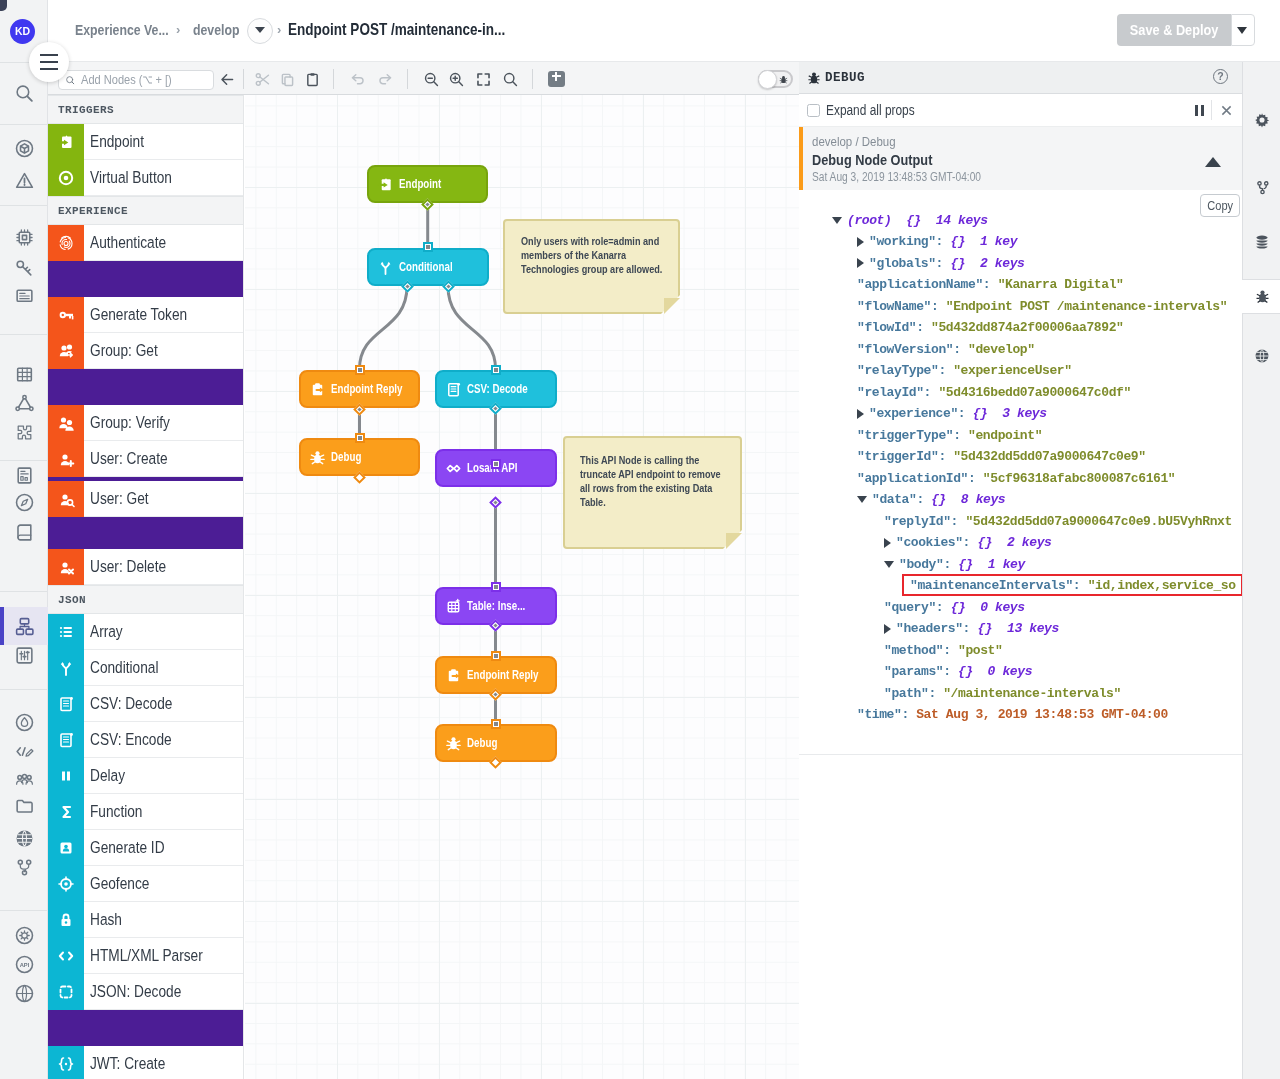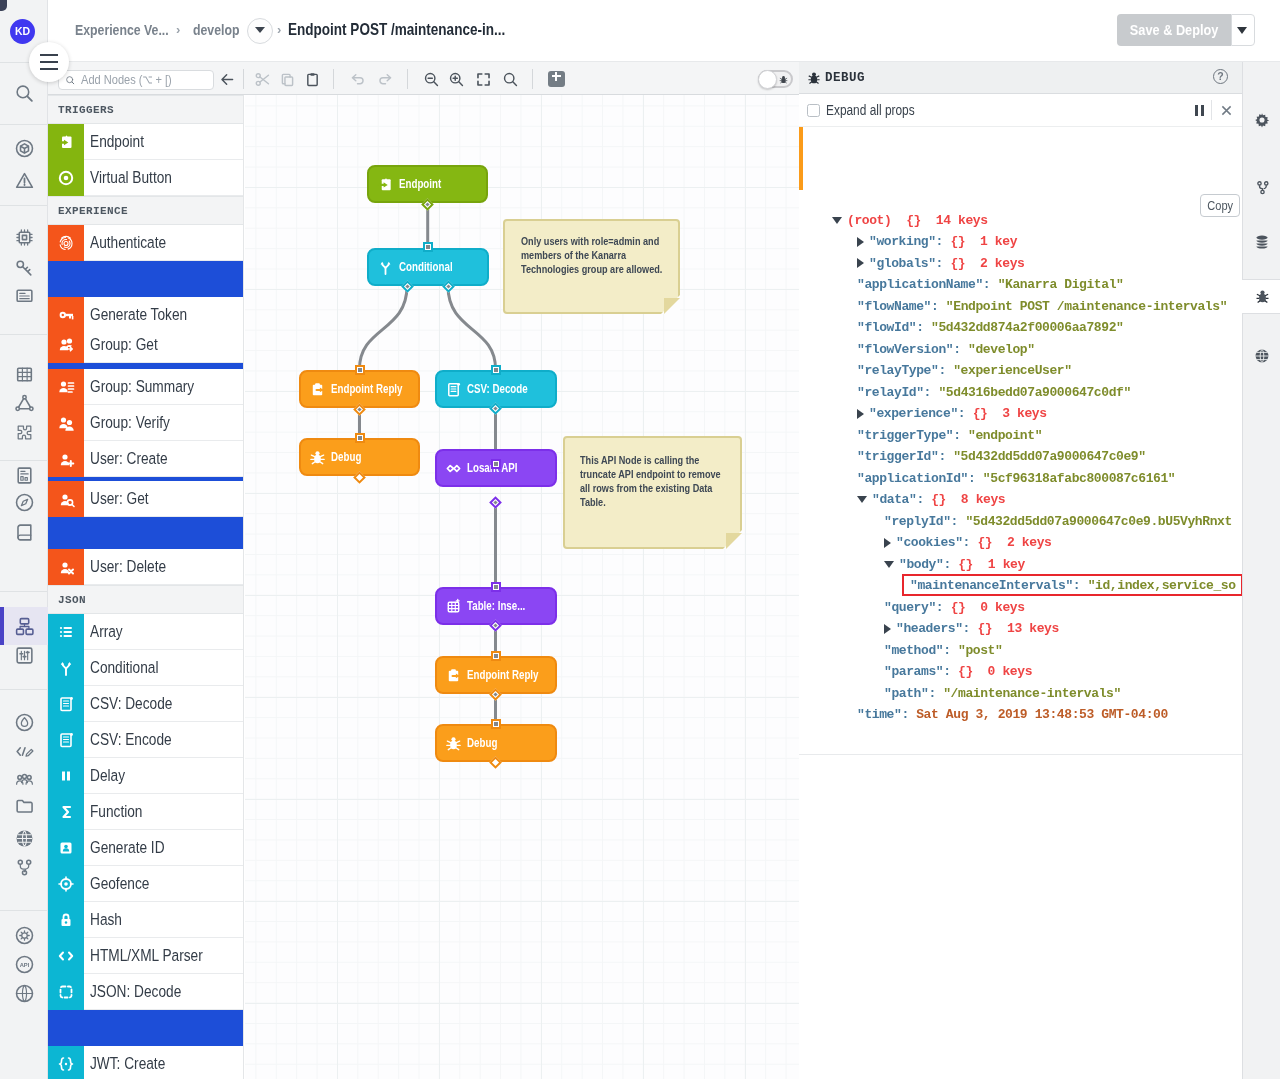--- a/index.html
+++ b/index.html
@@ -11,21 +11,21 @@
 .cxn{display:inline-block;transform:scaleX(.78);transform-origin:0 50%;white-space:nowrap}
 
 #topbar{position:absolute;left:0;top:0;width:1280px;height:62px;background:#fff;border-bottom:1px solid #e7e9eb}
 
 #lstrip{position:absolute;left:0;top:0;width:48px;height:1079px;background:#f2f3f4;border-right:1px solid #e1e3e6}
 #lstrip .dv{position:absolute;left:0;width:47px;height:1px;background:#dfe2e4}
 
 #toolbar{position:absolute;left:48px;top:62px;width:751px;height:33px;background:#f4f5f6;border-bottom:1px solid #d8dbde}
 #toolbar .sep{position:absolute;top:7px;width:1px;height:20px;background:#d4d7da}
 
-#palette{position:absolute;left:48px;top:95px;width:196px;height:984px;background:#1d4ed8;overflow:hidden;border-right:1px solid #e4e6e8}
+#palette{position:absolute;left:48px;top:95px;width:196px;height:984px;background:#4c1d95;overflow:hidden;border-right:1px solid #e4e6e8}
 .phead{position:absolute;left:0;width:196px;height:29px;background:#f3f4f5;border-bottom:1px solid #e3e6e8;border-top:1px solid #e3e6e8;
  font-family:"Liberation Mono",monospace;font-weight:bold;font-size:11px;letter-spacing:.4px;color:#4d5761;line-height:28px;padding-left:10px}
 .prow{position:absolute;left:0;width:196px;height:36px;background:#fff;border-bottom:1px solid #e9ebed}
 .pic{position:absolute;left:0;top:0;width:36px;height:36px}
 .plbl{position:absolute;left:42px;top:0;height:36px;line-height:36px;font-size:16.7px;color:#333c47}
 .oi{background:#f4551b}
 .ci{background:#0cb6d3}
 .gi{background:#84b50f}
 
 #canvas{position:absolute;left:245px;top:95px;width:554px;height:984px;overflow:hidden;background-color:#fdfdfe;
@@ -47,21 +47,21 @@
 .fold1{position:absolute;right:-2px;bottom:-2px;width:0;height:0;border-style:solid;border-width:0 0 19px 19px;border-color:transparent transparent #fdfdfe transparent}
 .fold2{position:absolute;right:-2px;bottom:-2px;width:0;height:0;border-style:solid;border-width:16px 16px 0 0;border-color:#e3d89e transparent transparent transparent}
 
 #dpanel{position:absolute;left:799px;top:62px;width:443px;height:1017px;background:#fff;overflow:hidden}
 #dhead{position:absolute;left:0;top:0;width:443px;height:32px;background:#eef0f1;border-bottom:1px solid #dadde0}
 #dexp{position:absolute;left:0;top:32px;width:443px;height:33px;background:#fff;border-bottom:1px solid #eceeef}
 #dmsg{position:absolute;left:0;top:65px;width:443px;height:63px;background:#f4f5f6}
 #dstripe{position:absolute;left:0;top:65px;width:4px;height:628px;background:#fb9b19}
 #djson{position:absolute;left:0;top:128px;width:443px;height:565px;background:#fff;border-bottom:1px solid #e8eaec}
 .jrow{position:absolute;height:21.5px;line-height:21.5px;font-family:"Liberation Mono",monospace;font-weight:bold;font-size:13px;letter-spacing:-.4px;white-space:nowrap}
-.jk{color:#47789c}.jv{color:#7e8c2b}.jg{color:#ef4444;font-weight:bold}.jt{color:#bd5c27}
+.jk{color:#47789c}.jv{color:#7e8c2b}.jg{color:#6d28d9;font-style:italic;font-weight:bold}.jt{color:#bd5c27}
 .tri{display:inline-block;width:0;height:0;border-style:solid;vertical-align:middle;margin-right:5px}
 .trr{border-width:5px 0 5px 7px;border-color:transparent transparent transparent #39434e}
 .trd{border-width:7px 5px 0 5px;border-color:#39434e transparent transparent transparent}
 
 #rstrip{position:absolute;left:1242px;top:62px;width:38px;height:1017px;background:#f1f2f3;border-left:1px solid #dddfe2}
 </style></head><body>
 <div id="app">
 
 <div id="topbar">
  <div class="ab" style="left:0;top:0;width:7px;height:11px;background:#3c4258;border-radius:0 0 5px 0;z-index:6"></div>
@@ -299,43 +299,32 @@
           <svg class="ab" style="left:9.0px;top:9.0px" width="18" height="18" viewBox="0 0 18 18" fill="none" stroke="#fff" stroke-width="1.5" stroke-linecap="round" stroke-linejoin="round">
             <circle cx="5.8" cy="9" r="3.2" fill="#fff" stroke="none"></circle>
             <circle cx="5.8" cy="9" r="1.2" fill="#f4551b" stroke="none"></circle>
             <rect x="8.5" y="7.8" width="7.5" height="2.4" fill="#fff" stroke="none"></rect>
             <rect x="12" y="10" width="2" height="2.5" fill="#fff" stroke="none"></rect>
             <rect x="14.8" y="10" width="1.6" height="3.4" fill="#fff" stroke="none"></rect>
           </svg>
         </div>
         <div class="plbl"><span class="cx">Generate Token</span></div>
       </div>
-      <div class="prow" style="top:232px">
+      <div class="prow" style="top:238.0px">
         <div class="pic oi">
           <svg class="ab" style="left:9.0px;top:9.0px" width="18" height="18" viewBox="0 0 18 18" fill="none" stroke="#fff" stroke-width="1.5" stroke-linecap="round" stroke-linejoin="round">
             <circle cx="7" cy="6" r="2.6" fill="#fff" stroke="none"></circle>
             <path d="M 2.8 14.2 a4.2 4.2 0 0 1 8.4 0 Z" fill="#fff" stroke="none"></path>
             <circle cx="12.5" cy="5" r="2.6" fill="#fff" stroke="none"></circle>
             <path d="M 8.3 13.2 a4.2 4.2 0 0 1 8.4 0 Z" fill="#fff" stroke="none"></path>
             <path d="M11 13 h5 M13.8 10.8 l2.2 2.2 -2.2 2.2" stroke="#f4551b" stroke-width="4" stroke-linecap="butt"></path>
             <path d="M10.5 13 h4.5 M13.4 11.2 L15.2 13 l-1.8 1.8" stroke-width="1.6"></path>
           </svg>
         </div>
         <div class="plbl"><span class="cx">Group: Get</span></div>
-      </div>
-      <div class="prow" style="top:274.0px">
-        <div class="pic oi">
-          <svg class="ab" style="left:9.0px;top:9.0px" width="18" height="18" viewBox="0 0 18 18" fill="none" stroke="#fff" stroke-width="1.5" stroke-linecap="round" stroke-linejoin="round">
-            <circle cx="6.5" cy="6" r="2.6" fill="#fff" stroke="none"></circle>
-            <path d="M 2.3 14.2 a4.2 4.2 0 0 1 8.4 0 Z" fill="#fff" stroke="none"></path>
-            <path d="M11.5 5 h5 M11.5 8 h5 M11.5 11 h5" stroke-width="1.7"></path>
-            <path d="M11.5 14 h3.5" stroke-width="1.7"></path>
-          </svg>
-        </div>
-        <div class="plbl"><span class="cx">Group: Summary</span></div>
       </div>
       <div class="prow" style="top:310.0px">
         <div class="pic oi">
           <svg class="ab" style="left:9.0px;top:9.0px" width="18" height="18" viewBox="0 0 18 18" fill="none" stroke="#fff" stroke-width="1.5" stroke-linecap="round" stroke-linejoin="round">
             <circle cx="6.5" cy="6" r="2.6" fill="#fff" stroke="none"></circle>
             <path d="M 2.3 14.2 a4.2 4.2 0 0 1 8.4 0 Z" fill="#fff" stroke="none"></path>
             <circle cx="12.5" cy="8.5" r="2.6" fill="#fff" stroke="none"></circle>
             <path d="M 8.3 16.7 a4.2 4.2 0 0 1 8.4 0 Z" fill="#fff" stroke="none"></path>
           </svg>
         </div>
@@ -648,20 +637,26 @@
       </div>
       <div id="dexp">
         <div class="ab" style="left:8px;top:10px;width:13px;height:13px;background:#fff;border:1px solid #b9bfc5;border-radius:2.5px"></div>
         <div class="ab" style="left:27px;top:0;height:33px;line-height:33px;font-size:14px;color:#39424c"><span class="cx85">Expand all props</span></div>
         <div class="ab" style="left:396px;top:11px;width:2.6px;height:11px;background:#3f4750"></div>
         <div class="ab" style="left:402px;top:11px;width:2.6px;height:11px;background:#3f4750"></div>
         <div class="ab" style="left:412px;top:6px;width:1px;height:20px;background:#e2e4e7"></div>
         <svg class="ab" style="left:422px;top:11px" width="11" height="11" viewBox="0 0 12 12" stroke="#707a84" stroke-width="1.6" fill="none">
           <path d="M1.5 1.5 L10.5 10.5 M10.5 1.5 L1.5 10.5"></path>
         </svg>
+      </div>
+      <div id="dmsg">
+        <div class="ab" style="left:13px;top:7px;font-size:13.5px;color:#848d96"><span class="cx85">develop / Debug</span></div>
+        <div class="ab" style="left:13px;top:24px;font-size:15px;font-weight:bold;color:#333c46"><span class="cx85">Debug Node Output</span></div>
+        <div class="ab" style="left:13px;top:43px;font-size:12px;color:#8b949d"><span class="cx85">Sat Aug 3, 2019 13:48:53 GMT-04:00</span></div>
+        <div class="ab" style="left:406px;top:30px;width:0;height:0;border:8px solid transparent;border-bottom:10px solid #3a434d;border-top-width:0"></div>
       </div>
       <div id="dstripe"></div>
       <div id="djson">
         <div class="ab" style="left:401px;top:4px;width:40px;height:23px;border:1px solid #c6cbd0;border-radius:4px;background:#fff;font-size:13px;color:#4c565f;text-align:center;line-height:22px"><span class="cx85" style="transform-origin:50% 50%">Copy</span></div>
         <div class="jrow" style="left:33.0px;top:19.5px"><span class="tri trd"></span><span class="jg">(root)&nbsp;&nbsp;{}&nbsp;&nbsp;14 keys</span></div>
         <div class="jrow" style="left:58.0px;top:41.0px"><span class="tri trr"></span><span class="jk">"working":&nbsp;</span><span class="jg">{}&nbsp;&nbsp;1 key</span></div>
         <div class="jrow" style="left:58.0px;top:62.5px"><span class="tri trr"></span><span class="jk">"globals":&nbsp;</span><span class="jg">{}&nbsp;&nbsp;2 keys</span></div>
         <div class="jrow" style="left:58.0px;top:84.0px"><span class="jk">"applicationName":&nbsp;</span><span class="jv">"Kanarra Digital"</span></div>
         <div class="jrow" style="left:58.0px;top:105.5px"><span class="jk">"flowName":&nbsp;</span><span class="jv">"Endpoint POST /maintenance-intervals"</span></div>
         <div class="jrow" style="left:58.0px;top:127.0px"><span class="jk">"flowId":&nbsp;</span><span class="jv">"5d432dd874a2f00006aa7892"</span></div>

